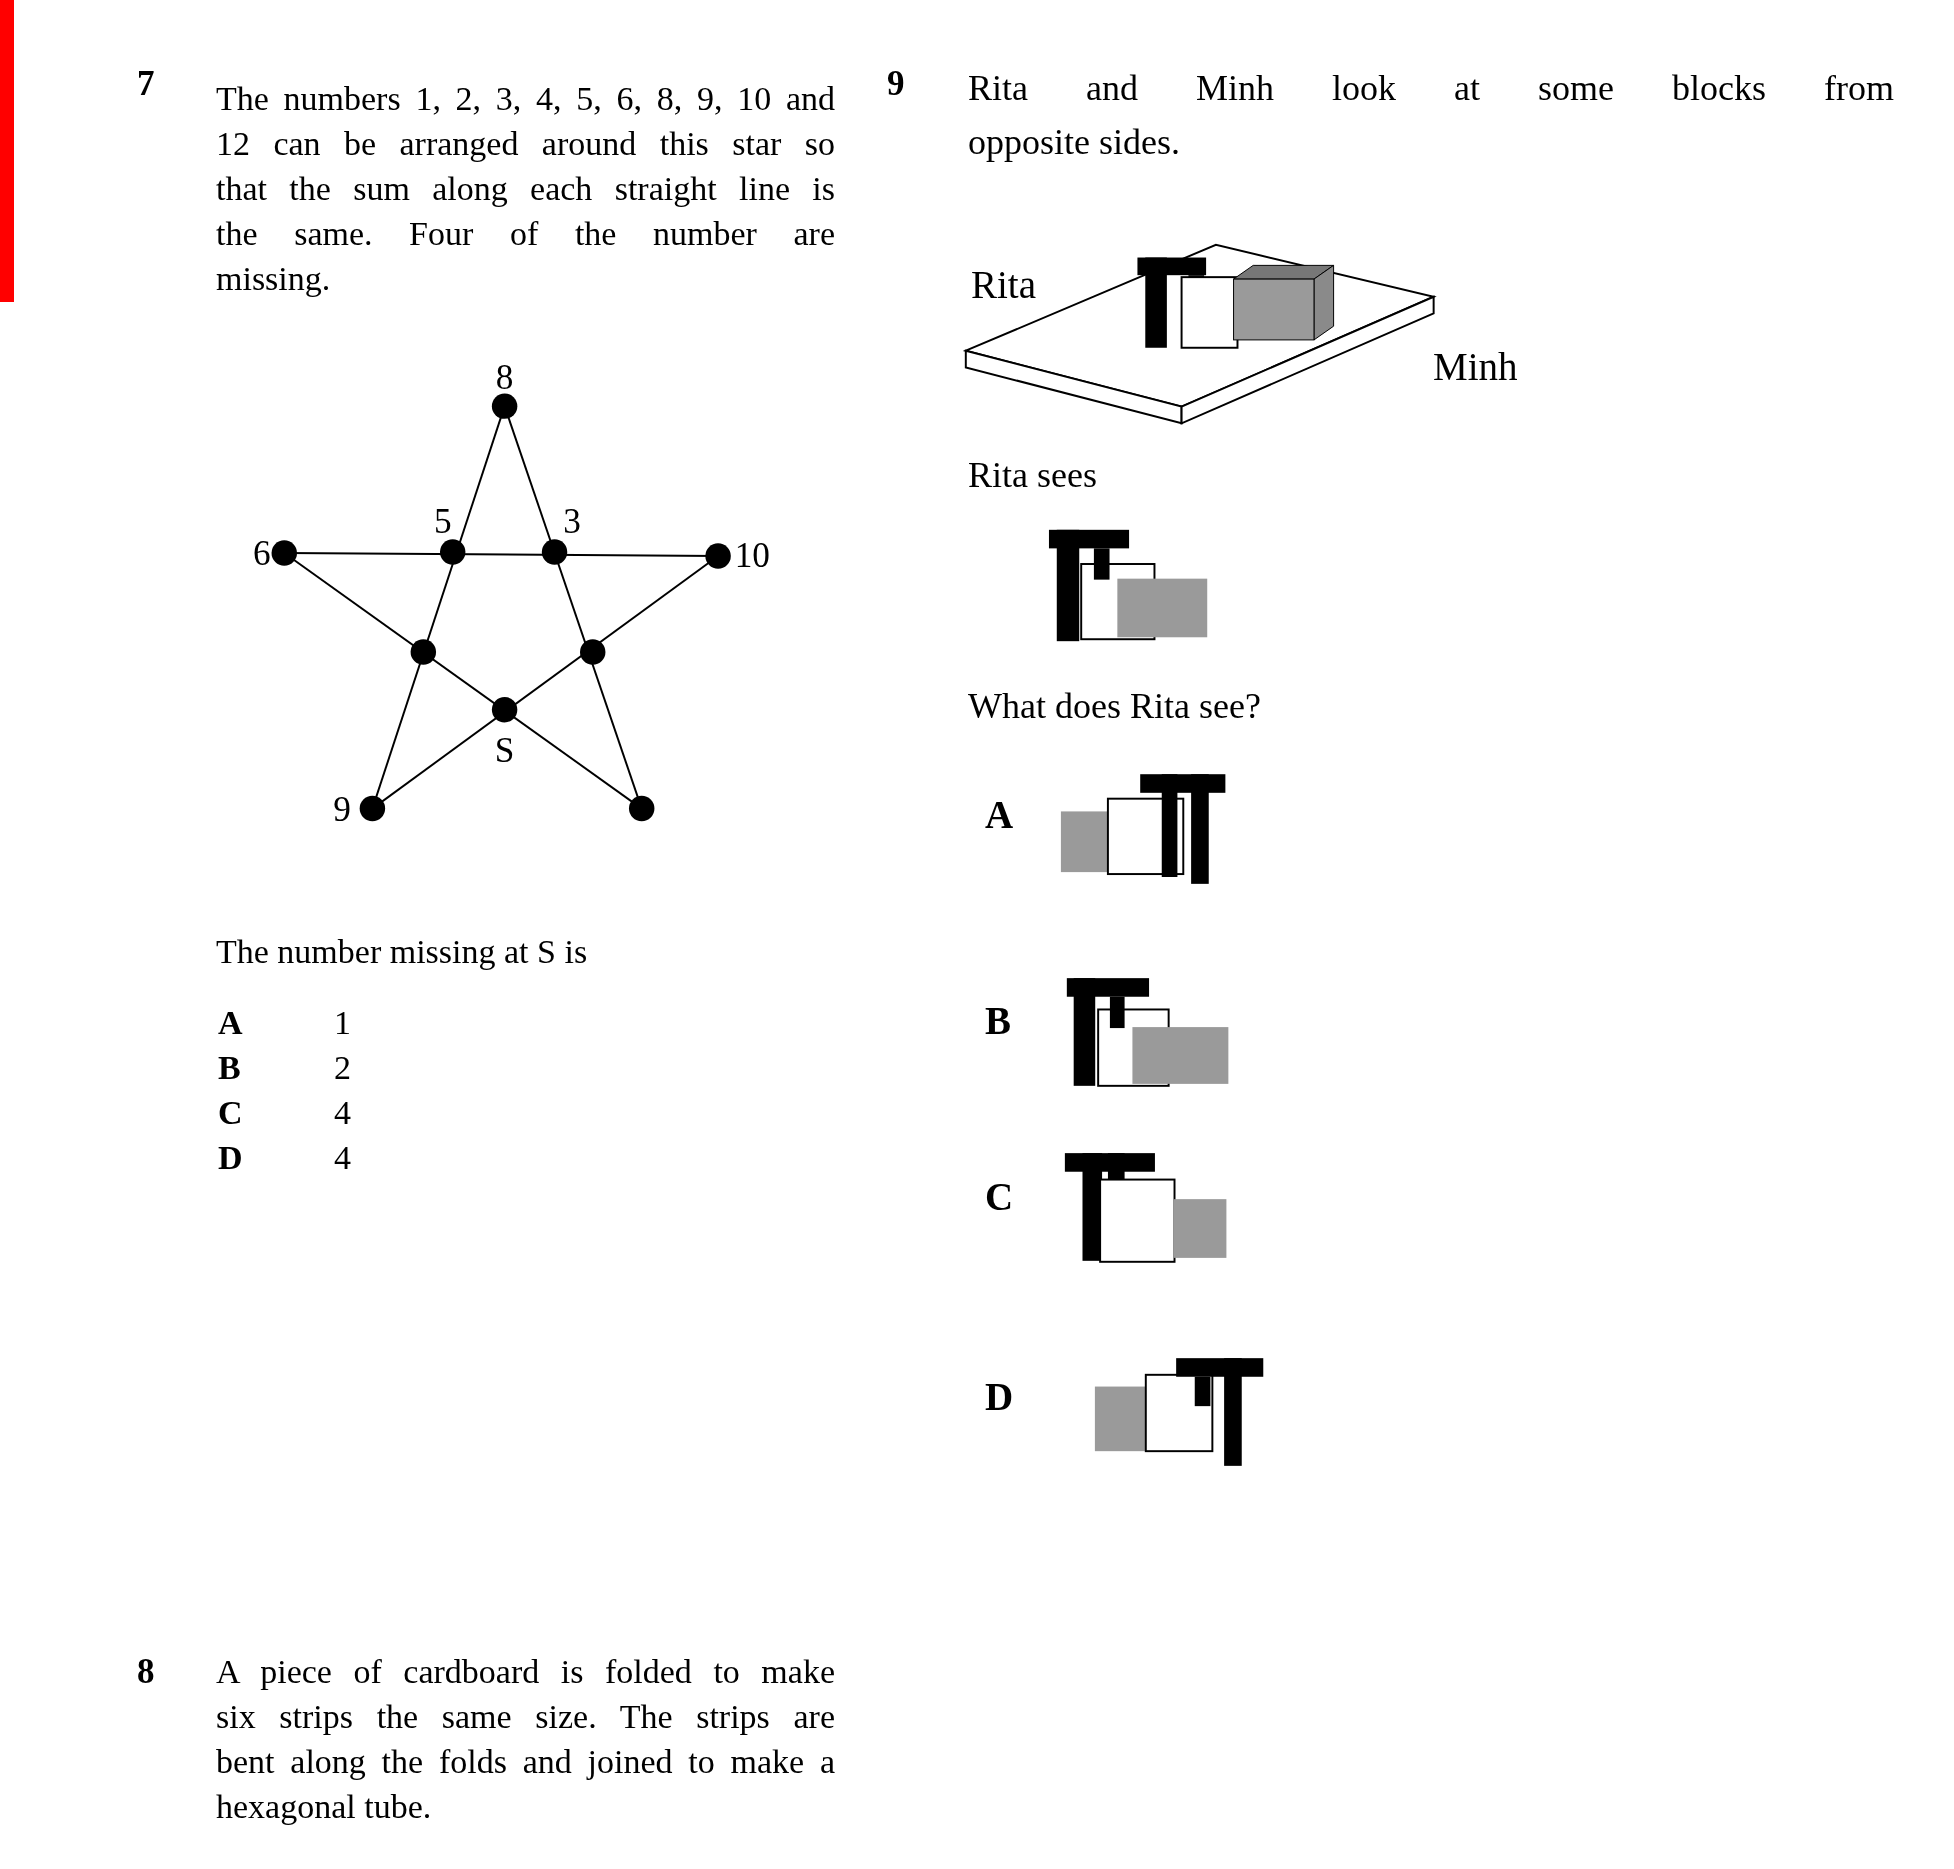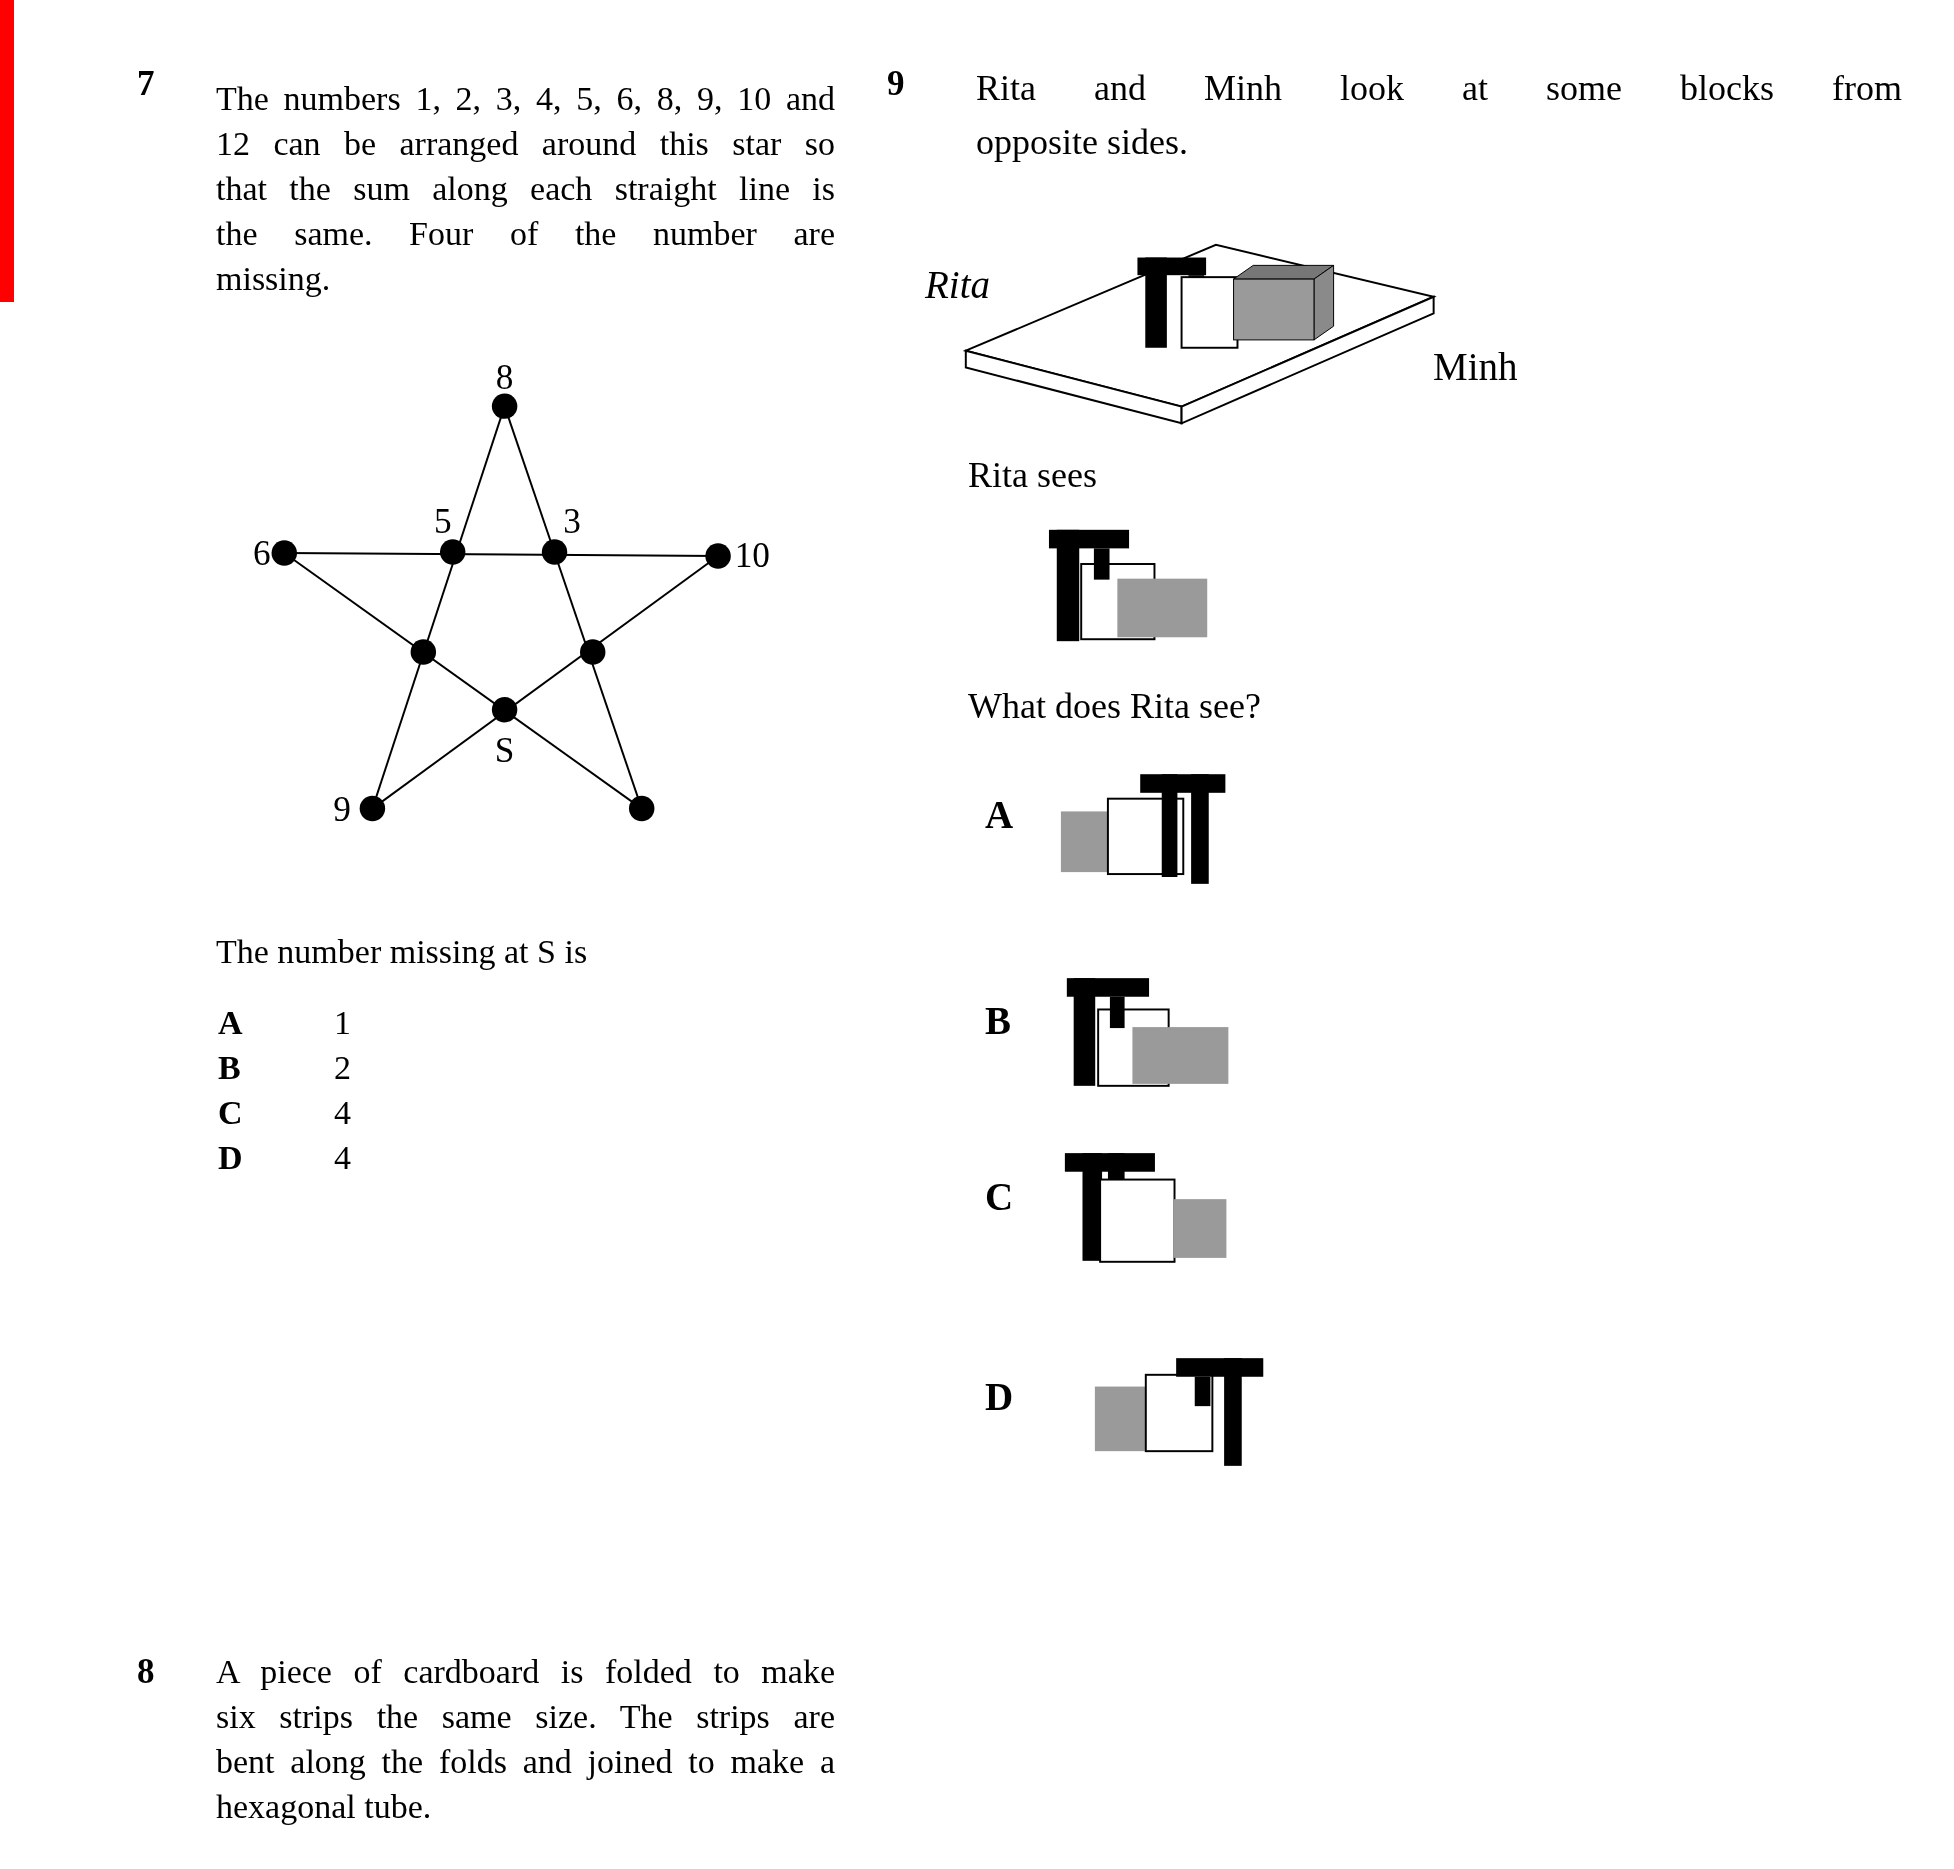--- a/index.html
+++ b/index.html
@@ -14,21 +14,21 @@
   .abs{position:absolute;}
   .red-bar{position:absolute;left:0;top:0;width:13.7px;height:302px;background:#ff0000;}
   .qnum{font-weight:bold;font-size:35px;line-height:45px;}
   .para{font-size:34px;line-height:45px;}
   .jl{text-align:justify;text-align-last:justify;}
   .jl-last{text-align:left;}
   .prompt{font-size:34px;line-height:45px;}
   .opt-row{display:flex;font-size:34px;line-height:45px;}
   .opt-letter{font-weight:bold;width:78px;}
   .opt-value{width:55px;text-align:right;}
-  .q9para{font-size:36px;line-height:54px;margin-left:8px;}
+  .q9para{font-size:36px;line-height:54px;}
   .q9para .ln{white-space:nowrap;}
   .q9para .ws{word-spacing:49px;}
   .scene-label{font-size:39px;line-height:43px;}
   .subhead{font-size:36px;line-height:45px;}
   .big-letter{font-weight:bold;font-size:39px;line-height:45px;}
   svg text{font-family:"Liberation Serif", serif;}
 </style>
 </head>
 <body>
 
@@ -107,21 +107,21 @@
     <div class="jl-last">hexagonal tube.</div>
   </div>
 
   <div class="abs qnum" style="left:887px;top:61px;">9</div>
 
   <div class="abs q9para" style="left:968px;top:61px;">
     <div class="ln ws">Rita and Minh look at some blocks from</div>
     <div class="ln">opposite sides.</div>
   </div>
 
-  <div class="abs scene-label" style="left:925px;top:263px;font-style:italic;">Rita</div>
+  <div class="abs scene-label" style="left:971px;top:263px;">Rita</div>
   <div class="abs scene-label" style="left:1433px;top:345px;text-align:center;">Minh</div>
 
   <svg class="abs" style="left:956px;top:230px;" width="510" height="211" viewBox="0 0 520 215">
 
     <polygon points="10,123 265,15 487,68 230,180" fill="#ffffff" stroke="#000" stroke-width="2"></polygon>
 
     <polygon points="10,123 230,180 230,197 10,140" fill="#ffffff" stroke="#000" stroke-width="2"></polygon>
     <polygon points="230,180 487,68 487,85 230,197" fill="#ffffff" stroke="#000" stroke-width="2"></polygon>
 
     <g fill="#000">

